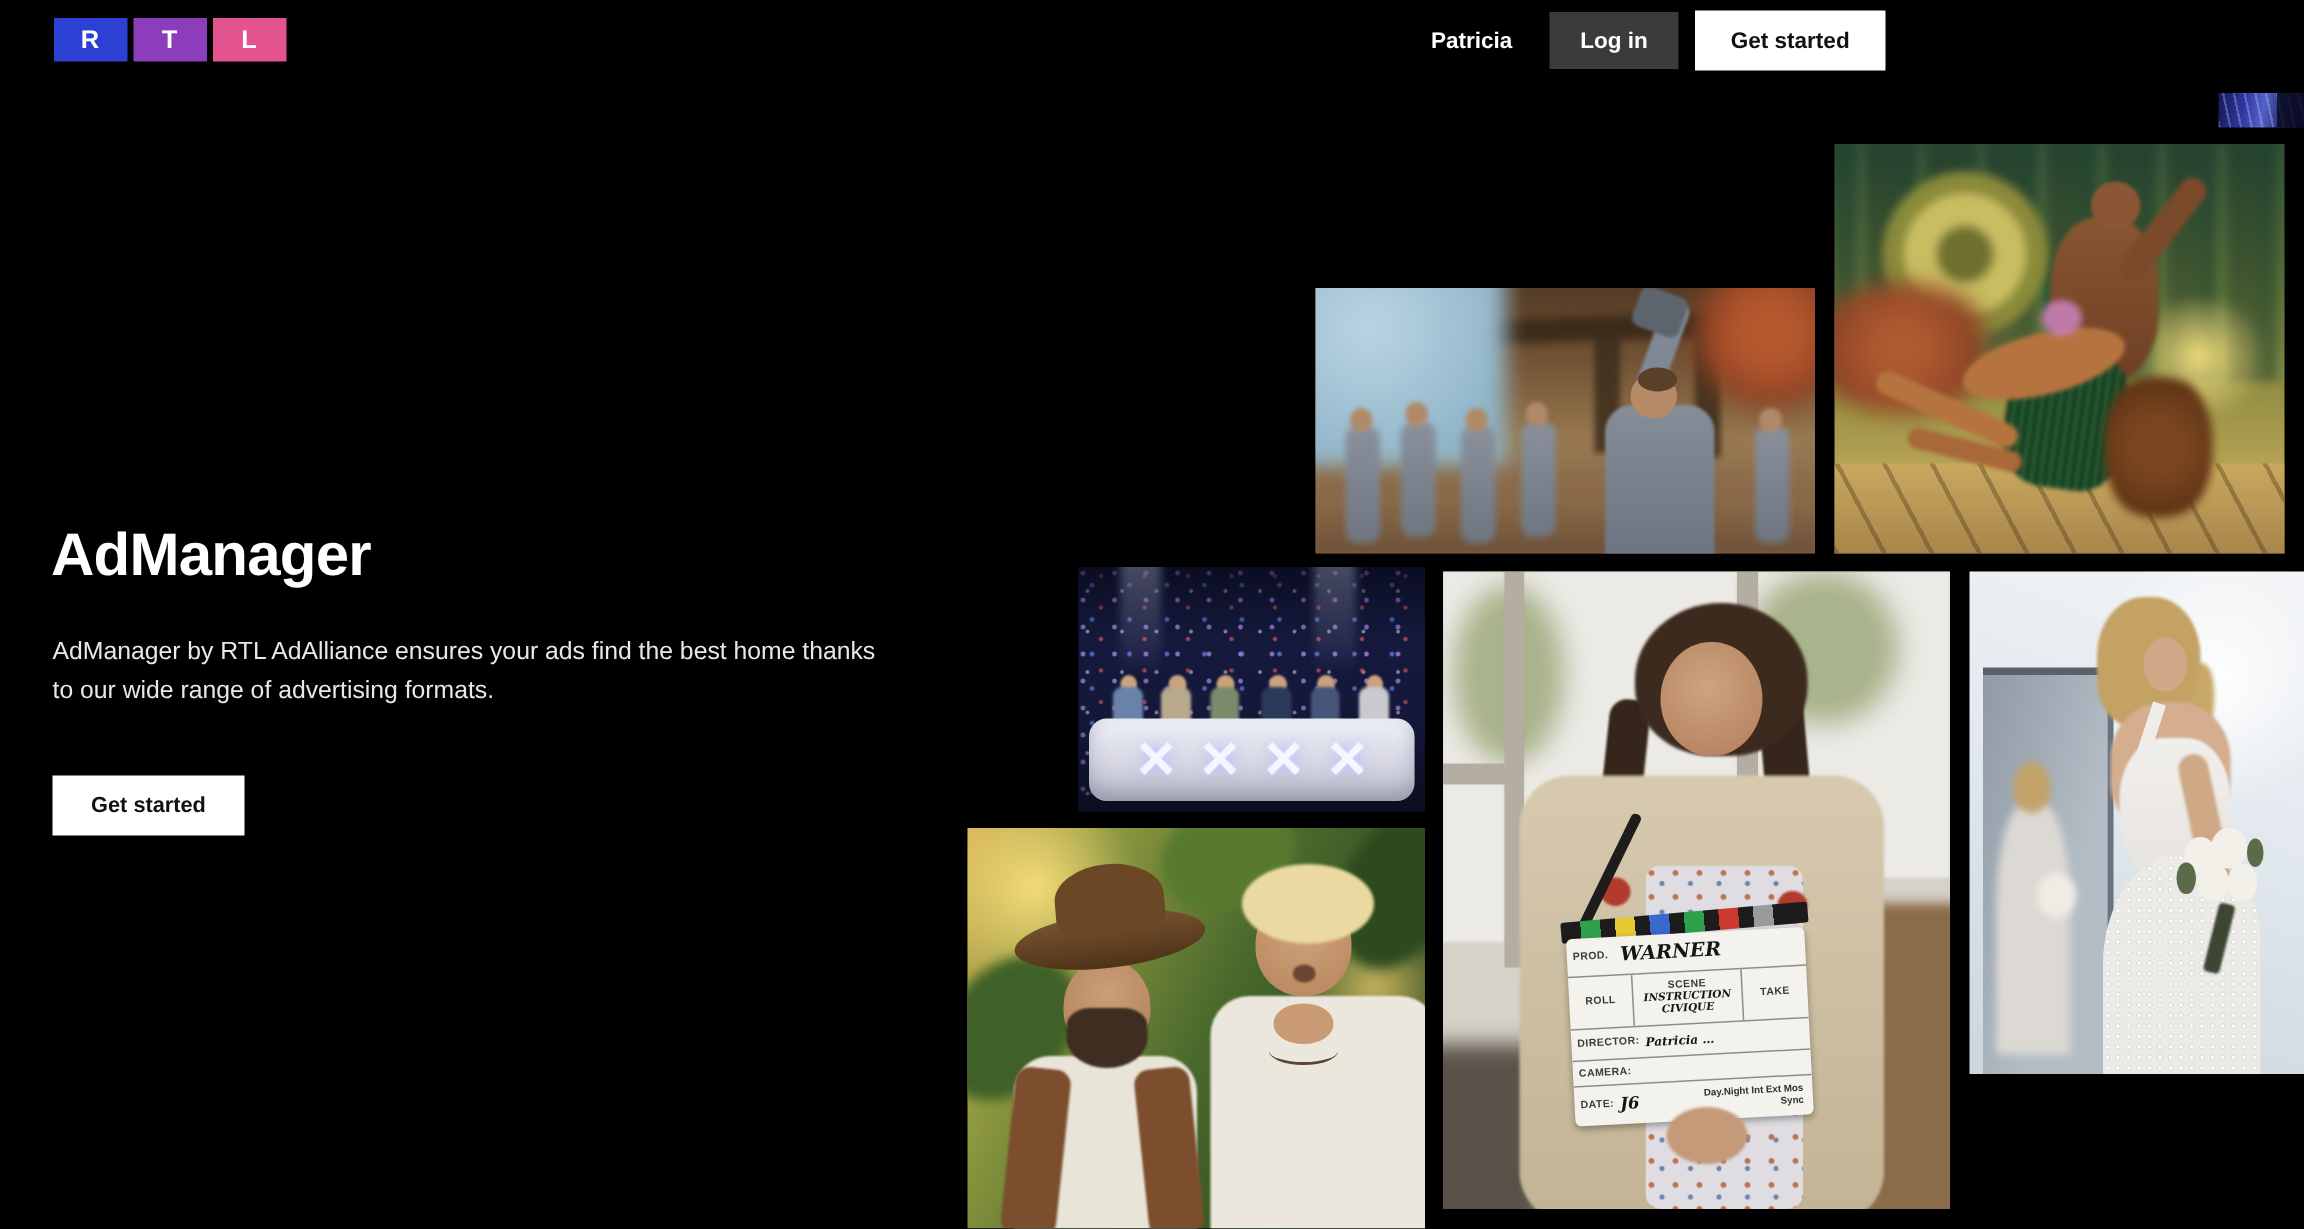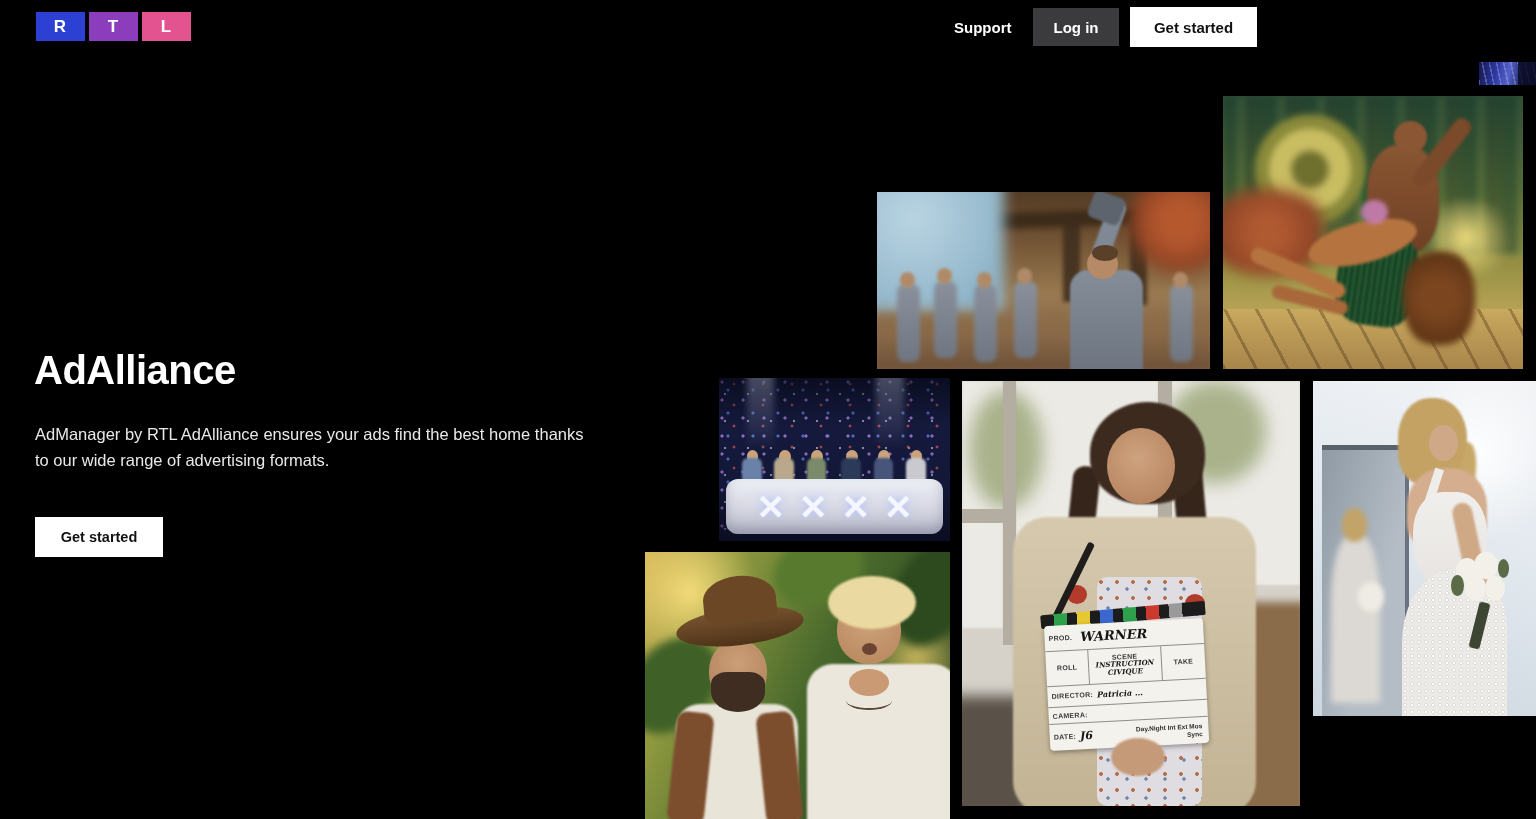--- a/index.html
+++ b/index.html
@@ -205,27 +205,27 @@
 </style>
 </head>
 <body>
 
 <header>
   <div class="logo">
     <div class="box b0">R</div>
     <div class="box b1">T</div>
     <div class="box b2">L</div>
   </div>
-  <a class="nav-support">Support</a>
+  <a class="nav-support">Patricia</a>
   <button class="btn btn-login">Log in</button>
   <button class="btn btn-nav-start">Get started</button>
 </header>
 
 <section>
-  <h1 class="hero-title">AdAlliance</h1>
+  <h1 class="hero-title">AdManager</h1>
   <p class="hero-desc">AdManager by RTL AdAlliance ensures your ads find the best home thanks to our wide range of advertising formats.</p>
   <button class="btn btn-hero-start">Get started</button>
 </section>
 
 <div>
 
   <div class="tile" id="t-fragment" title="blue-lit TV studio fragment">
     <div class="sh streaks"></div>
       <div class="sh dark"></div>
   </div>

